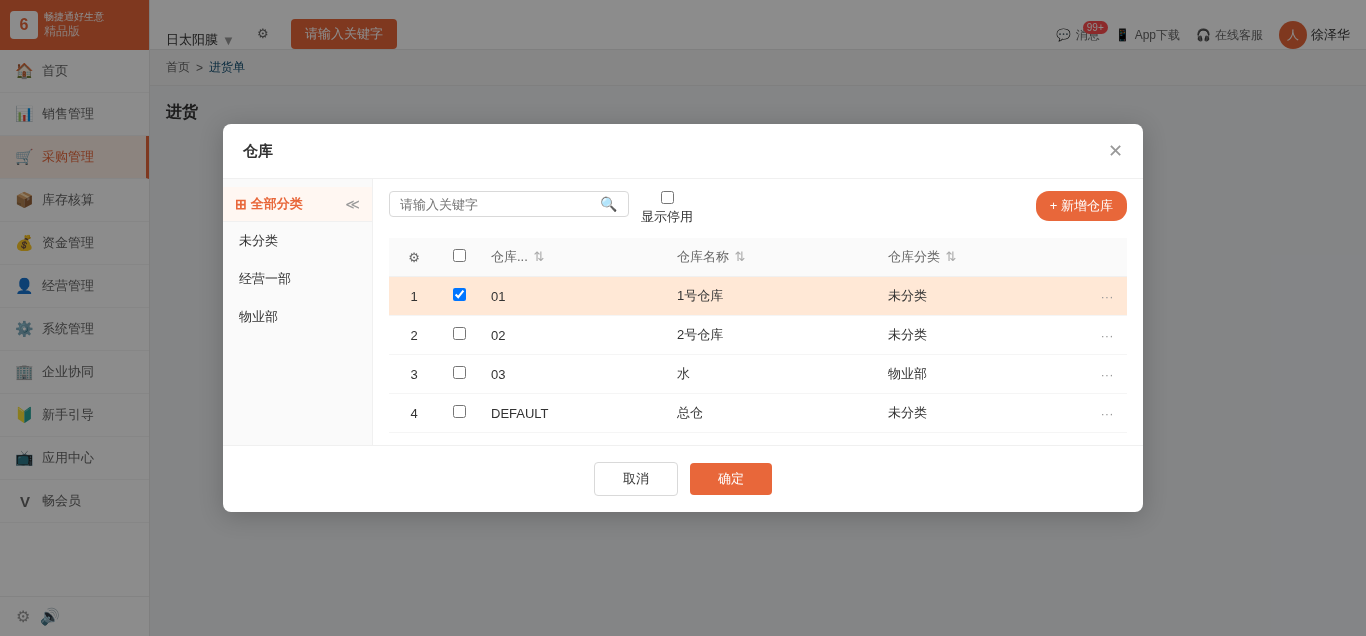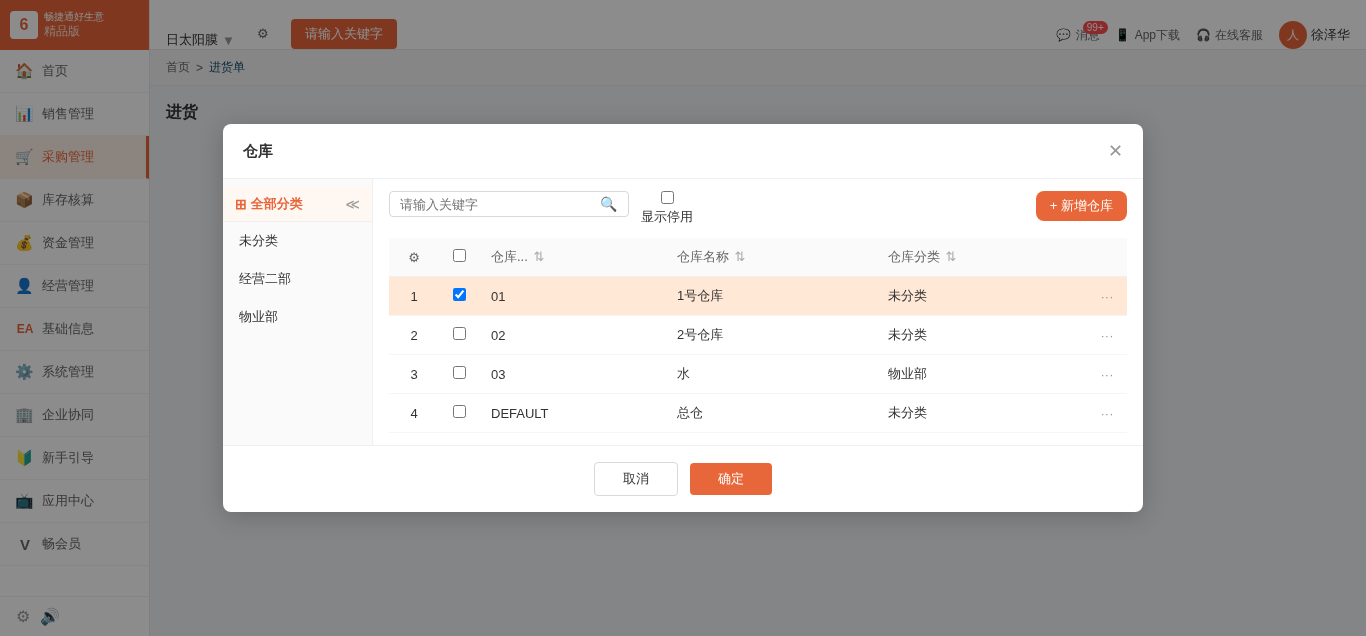--- a/index.html
+++ b/index.html
@@ -98,21 +98,21 @@
     .modal-toolbar { display: flex; align-items: flex-start; gap: 12px; margin-bottom: 12px; }
     .modal-search {
       display: flex; align-items: center; border: 1px solid #d9d9d9; border-radius: 4px;
       padding: 4px 10px; width: 240px; background: #fff;
     }
     .modal-search input { border: none; outline: none; flex: 1; font-size: 13px; color: #333; }
     .modal-search-icon { color: #aaa; font-size: 14px; cursor: pointer; }
     .modal-checkbox-label { display: flex; align-items: center; gap: 4px; font-size: 13px; color: #333; cursor: pointer; flex-direction: column; }
     .modal-add-btn {
       margin-left: auto; background: #e8673a; color: #fff; border: none;
-      padding: 6px 14px; border-radius: 8px; cursor: pointer; font-size: 13px;
+      padding: 6px 14px; border-radius: 13px; cursor: pointer; font-size: 13px;
       display: flex; align-items: center; gap: 4px;
     }
 
     
     .modal-table { flex: 1; overflow-y: auto; }
     table { width: 100%; border-collapse: collapse; }
     thead th {
       background: #fafafa; border-bottom: 1px solid #f0f0f0;
       padding: 10px 12px; text-align: left; font-size: 13px; color: #666; font-weight: normal;
     }
@@ -184,24 +184,20 @@
       <span class="sidebar-item-icon">📦</span>
       <span>库存核算</span>
     </div>
     <div class="sidebar-item">
       <span class="sidebar-item-icon">💰</span>
       <span>资金管理</span>
     </div>
     <div class="sidebar-item">
       <span class="sidebar-item-icon">👤</span>
       <span>经营管理</span>
-    </div>
-    <div class="sidebar-item">
-      <span class="sidebar-item-icon" style="font-size:12px;font-weight:bold;color:#e8673a;">EA</span>
-      <span>基础信息</span>
     </div>
     <div class="sidebar-item">
       <span class="sidebar-item-icon">⚙️</span>
       <span>系统管理</span>
     </div>
     <div class="sidebar-item">
       <span class="sidebar-item-icon">🏢</span>
       <span>企业协同</span>
     </div>
     <div class="sidebar-item">
@@ -273,21 +269,21 @@
 
       <div class="modal-sidebar">
         <div class="modal-sidebar-header">
           <div class="modal-sidebar-title">
             <span style="font-size:14px;">⊞</span>
             <span>全部分类</span>
           </div>
           <span class="modal-sidebar-collapse">≪</span>
         </div>
         <div class="modal-sidebar-item">未分类</div>
-        <div class="modal-sidebar-item">经营二部</div>
+        <div class="modal-sidebar-item">经营一部</div>
         <div class="modal-sidebar-item">物业部</div>
       </div>
 
       <div class="modal-main">
 
         <div class="modal-toolbar">
           <div class="modal-search">
             <input type="text" placeholder="请输入关键字" style="">
             <span class="modal-search-icon">🔍</span>
           </div>

